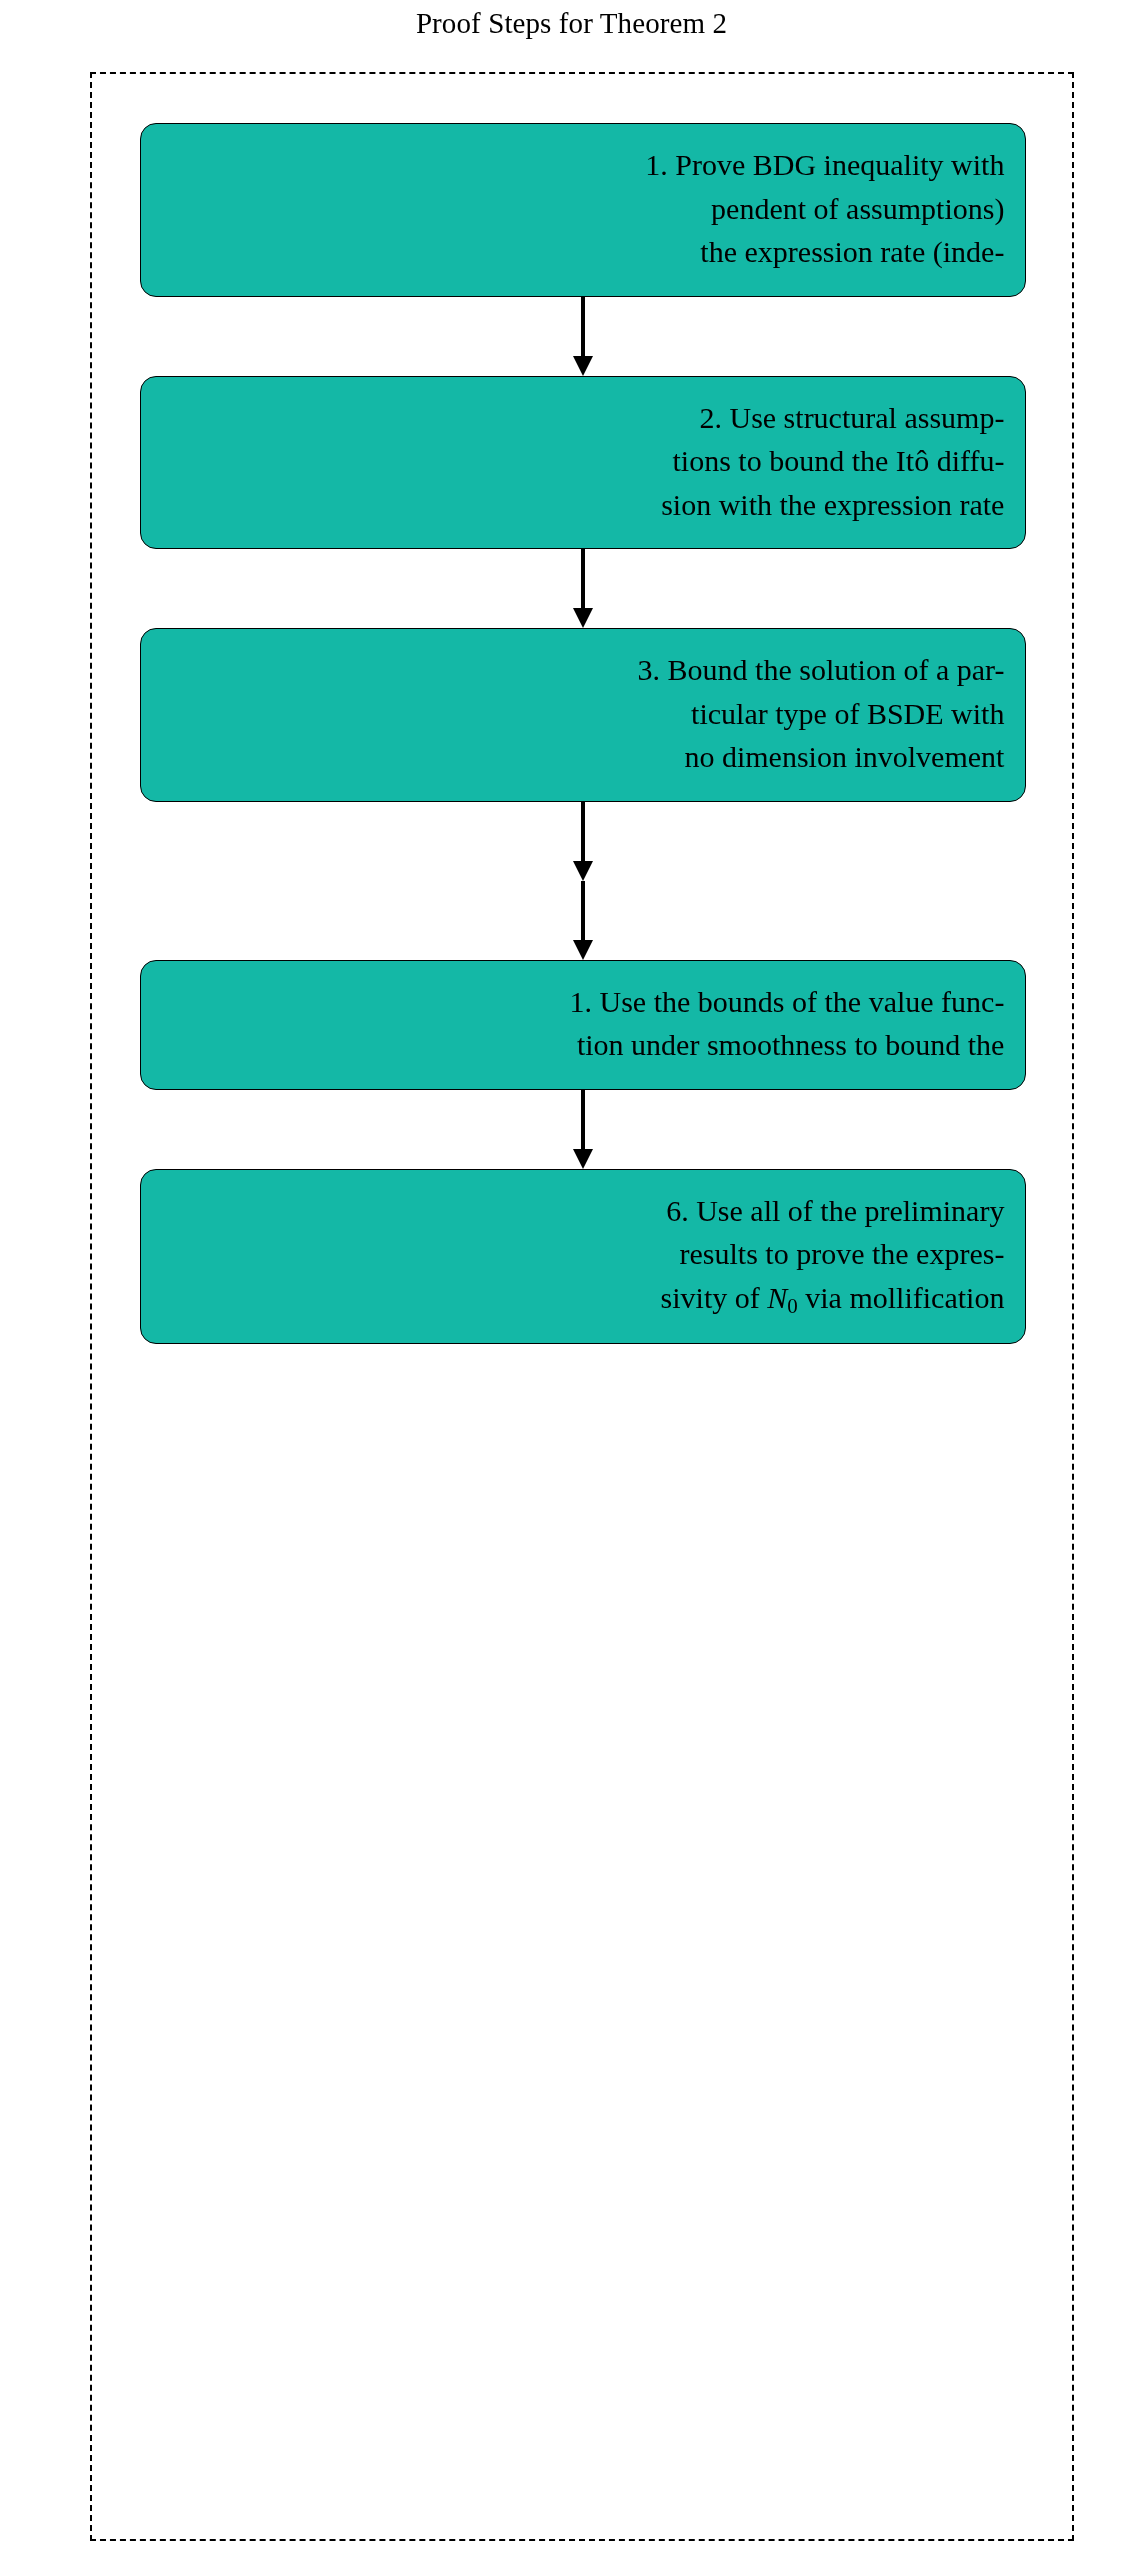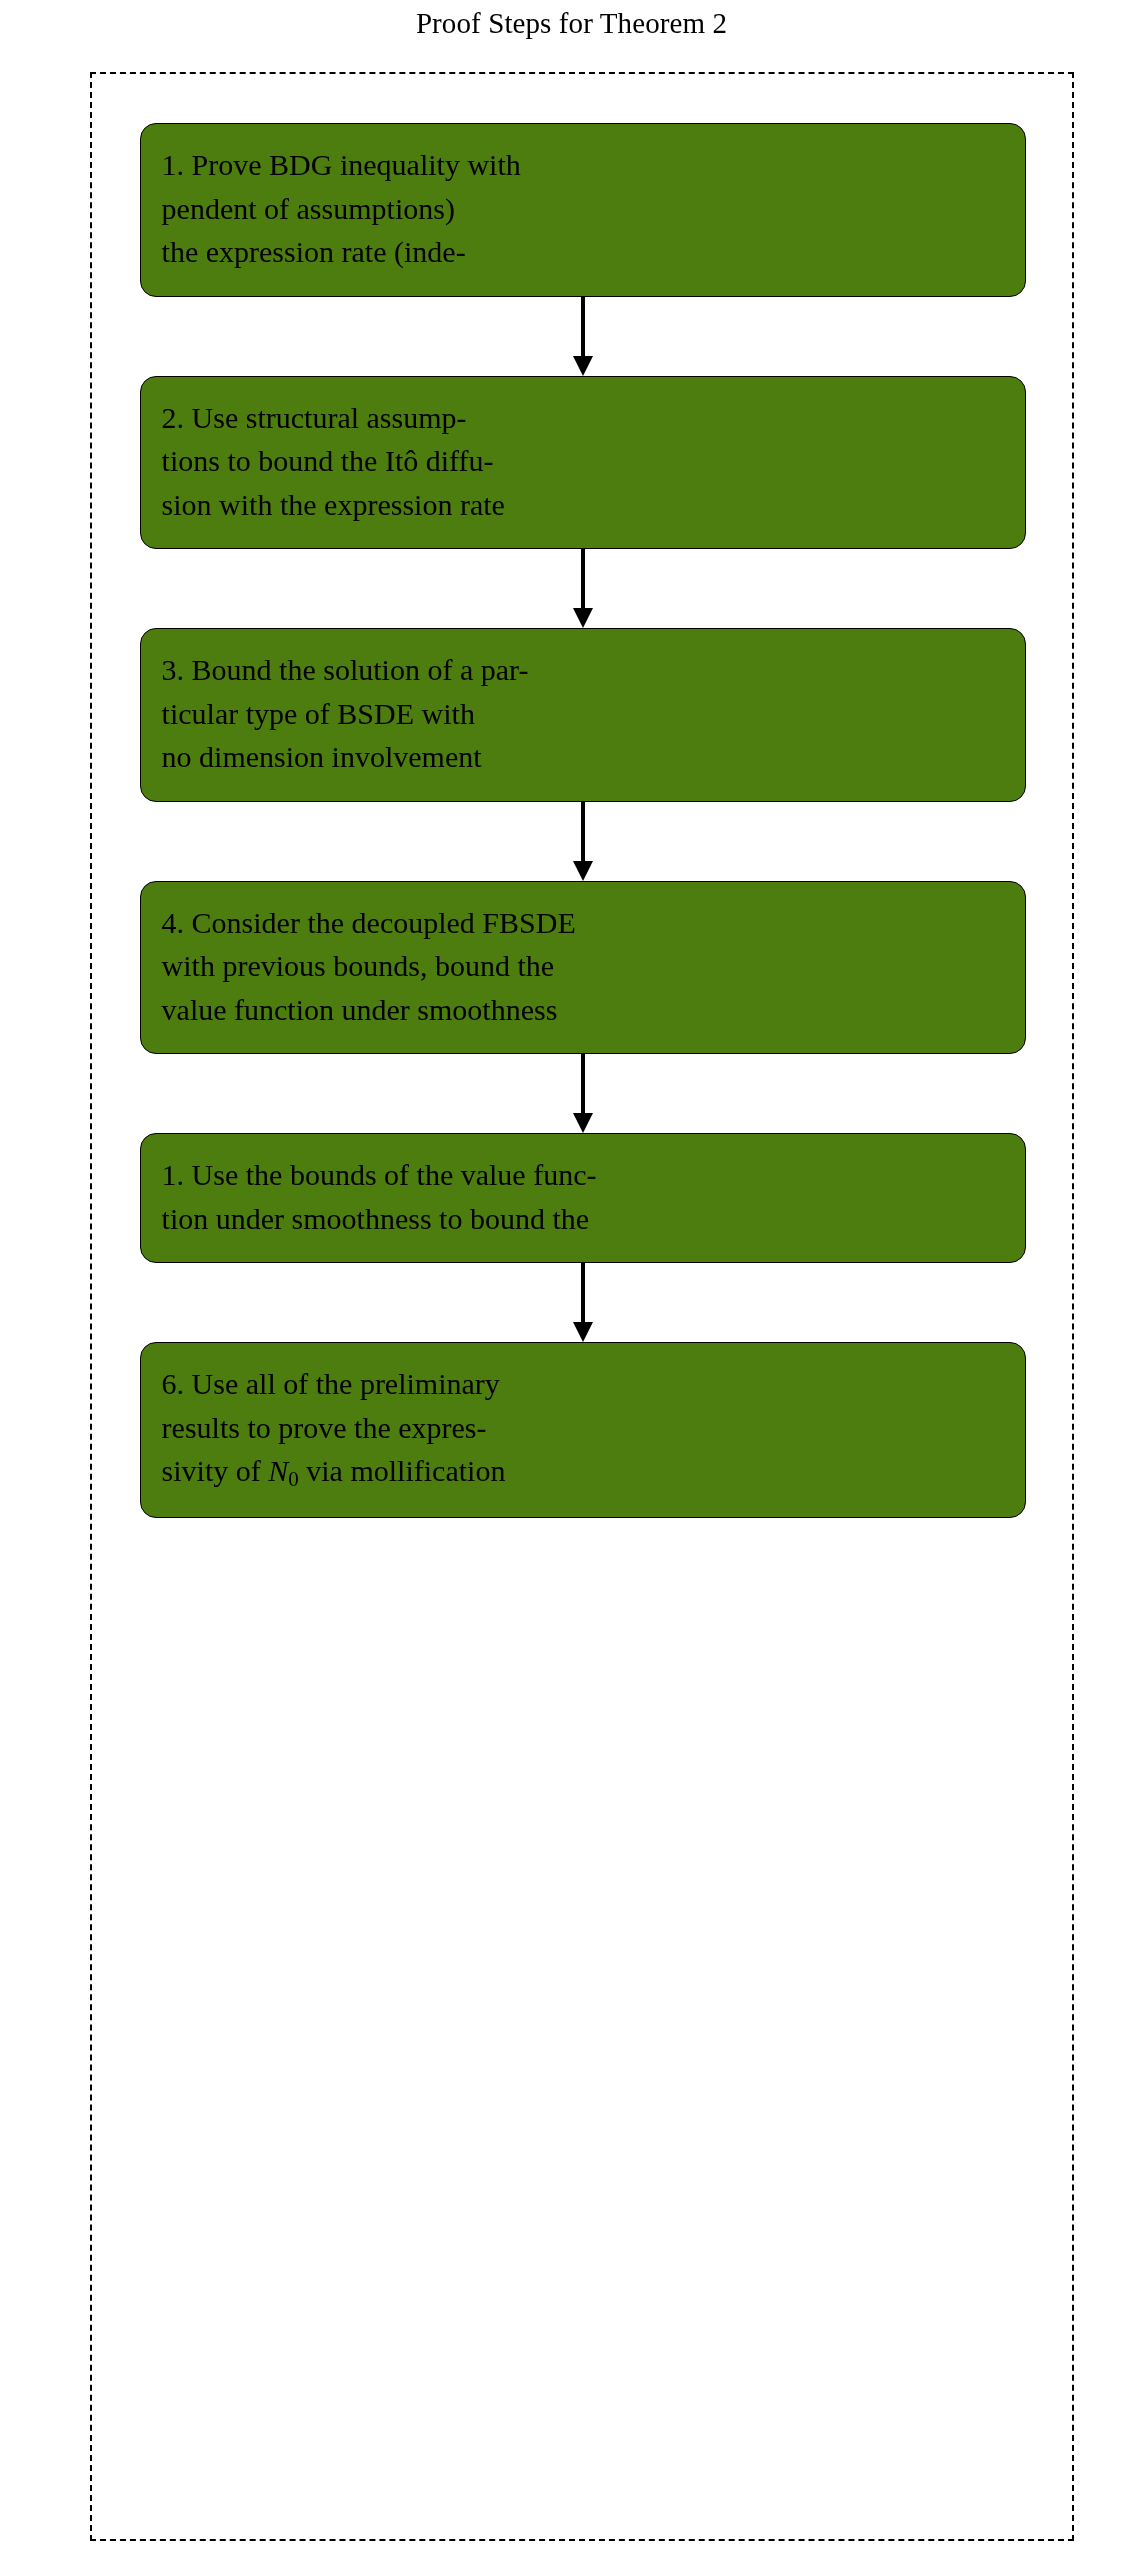--- a/index.html
+++ b/index.html
@@ -48,25 +48,25 @@
   .flow {
     position: absolute;
     left: 140px;
     top: 123px;
     width: 886px;
   }
 
   .step-box {
     box-sizing: border-box;
     width: 886px;
-    background: #4d7c0f;
+    background: #14b8a6;
     border: 1.8px solid #000000;
     border-radius: 16px;
     padding: 19px 20.6px 22px 20.6px;
-    text-align: left;
+    text-align: right;
     font-size: 30px;
     line-height: 1.45;
   }
 
   .step-box .line {
     display: block;
     white-space: nowrap;
   }
 
   .arrow {
@@ -141,25 +141,20 @@
       <span class="line">3. Bound the solution of a par-</span>
       <span class="line">ticular type of BSDE with</span>
       <span class="line">no dimension involvement</span>
     </div>
 
     <div class="arrow">
       <div class="shaft"></div>
       <div class="head"></div>
     </div>
 
-    <div class="step-box">
-      <span class="line">4. Consider the decoupled FBSDE</span>
-      <span class="line">with previous bounds, bound the</span>
-      <span class="line">value function under smoothness</span>
-    </div>
 
     <div class="arrow">
       <div class="shaft"></div>
       <div class="head"></div>
     </div>
 
     <div class="step-box">
       <span class="line">1. Use the bounds of the value func-</span>
       <span class="line">tion under smoothness to bound the</span>
     </div>

